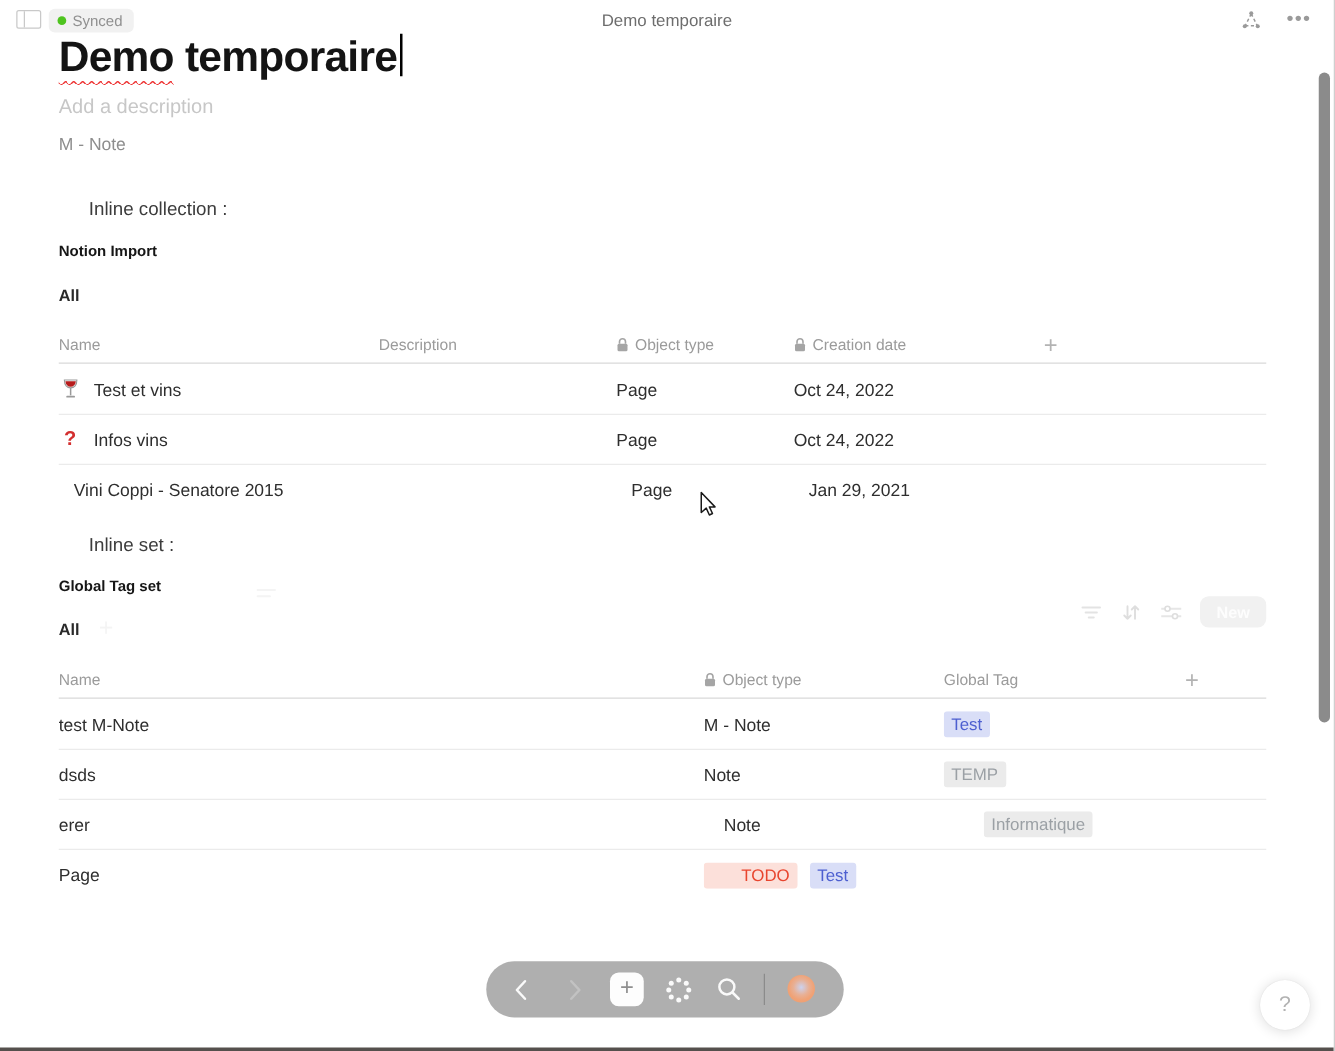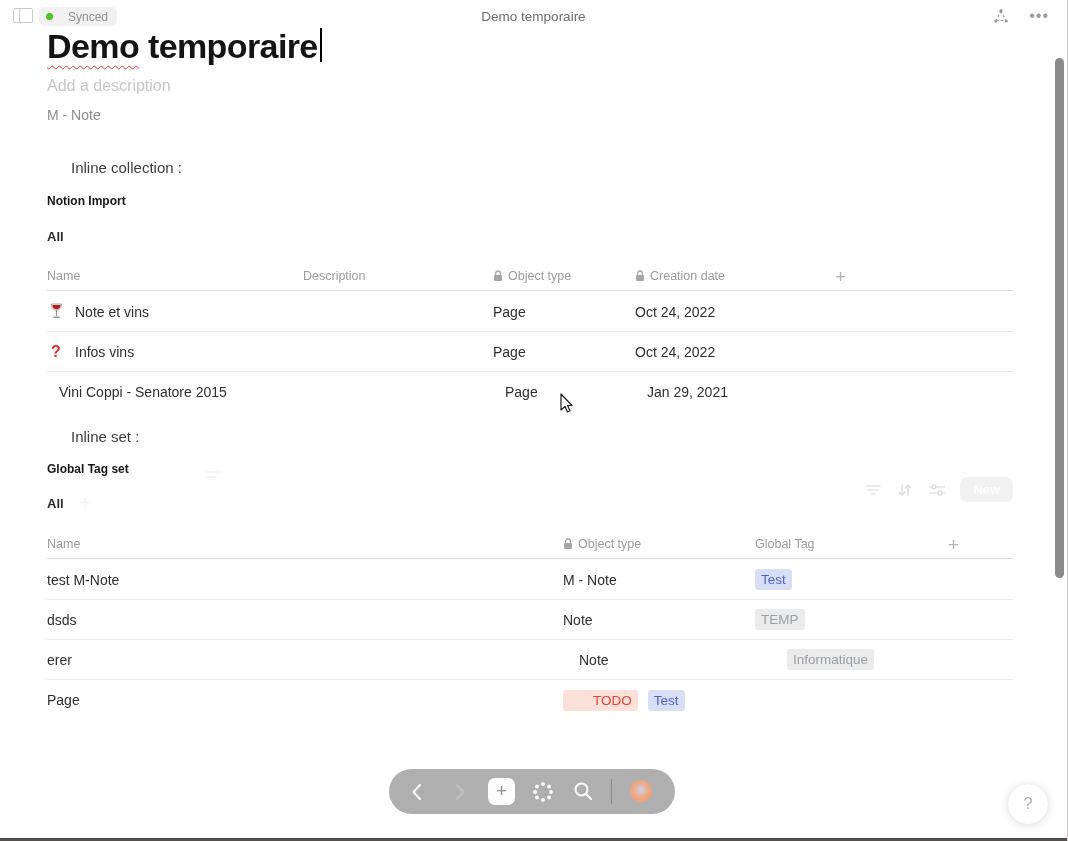--- a/index.html
+++ b/index.html
@@ -4,21 +4,21 @@
 <style>
   * { margin:0; padding:0; box-sizing:border-box; }
   html,body { background:#fff; }
   body { font-family:"Liberation Sans", sans-serif; }
   .screen { position:relative; width:1068px; height:841px; background:#fff; overflow:hidden; border-right:1px solid #cfcfcf; }
 
   
   .topbar { position:absolute; top:0; left:0; right:0; height:32px; }
   .sidebar-toggle { position:absolute; left:13px; top:8px; width:20px; height:15px; border:1.5px solid #c9c9c9; border-radius:2px; display:flex; cursor:pointer; }
   .sidebar-toggle .pane { border-right:1.5px solid #c9c9c9; width:6px; height:100%; }
-  .sync-pill { position:absolute; left:39px; top:7px; height:19px; background:#f1f1f1; border-radius:5px; display:flex; align-items:center; gap:15px; padding:0 9px 0 7px; }
+  .sync-pill { position:absolute; left:39px; top:7px; height:19px; background:#f1f1f1; border-radius:5px; display:flex; align-items:center; gap:5px; padding:0 9px 0 7px; }
   .sync-dot { width:7px; height:7px; border-radius:50%; background:#4ec41f; }
   .sync-label { font-size:12px; color:#909090; }
   .topbar-title { position:absolute; left:0; right:0; top:9px; text-align:center; font-size:13.5px; color:#6d6d6d; }
   .topbar-right { position:absolute; right:18px; top:6px; display:flex; align-items:center; gap:18px; }
   .icon-btn { cursor:pointer; display:flex; align-items:center; justify-content:center; }
   .more-glyph { color:#9a9a9a; font-size:16px; letter-spacing:1px; line-height:18px; }
 
   
   .doc { position:absolute; left:47px; width:966px; top:0; height:100%; }
   .doc-title { position:absolute; top:27px; left:0; font-size:34px; font-weight:bold; color:#141414; letter-spacing:-0.6px; white-space:nowrap; }
@@ -139,21 +139,21 @@
     <div class="trow grid1 bordered" style="top:292px;">
       <div class="cell">
         <span class="row-icon">
           <svg width="15" height="17" viewBox="0 0 15 17">
               <path d="M2.5 1 h10 c0 4.2 -2.1 6.3 -5 6.3 s-5 -2.1 -5 -6.3 Z" fill="none" stroke="#9a9a9a" stroke-width="0.9"></path>
               <path d="M3.3 2 h8.4 c-0.3 2.9 -1.9 4.4 -4.2 4.4 s-3.9 -1.5 -4.2 -4.4 Z" fill="#b71c1c"></path>
               <rect x="6.9" y="7.3" width="1.2" height="6" fill="#9a9a9a"></rect>
               <rect x="4" y="13.6" width="7" height="1.4" rx="0.7" fill="#9a9a9a"></rect>
             </svg>
         </span>
-        <span>Note et vins</span>
+        <span>Test et vins</span>
       </div>
       <div class="cell"></div>
       <div class="cell">Page</div>
       <div class="cell">Oct 24, 2022</div>
       <div class="cell"></div>
     </div>
 
     <div class="trow grid1 bordered" style="top:332px;">
       <div class="cell">
         <span class="row-icon qmark"></span>

